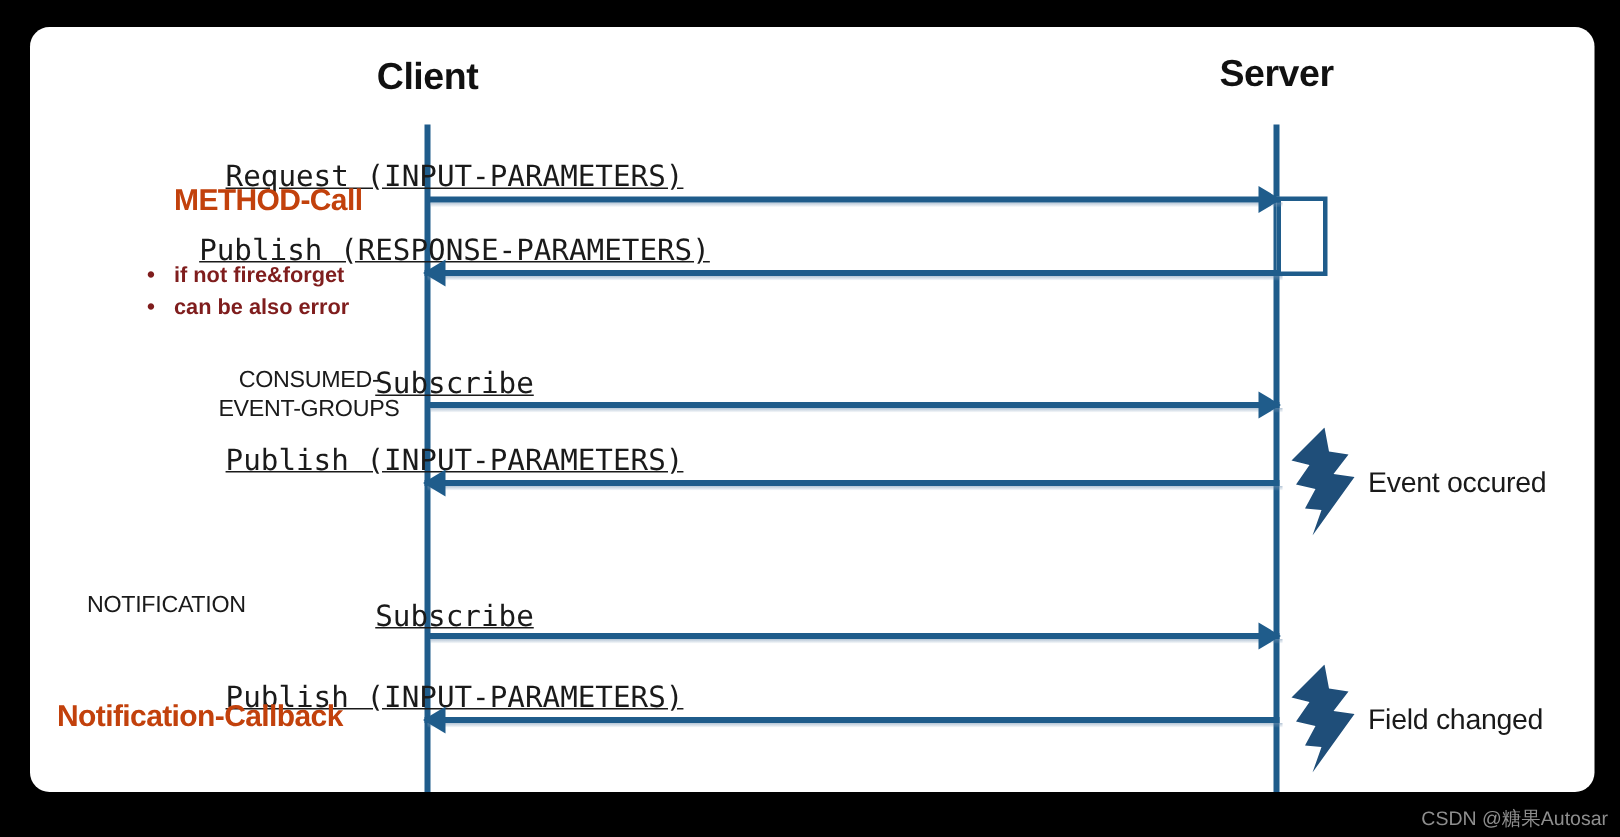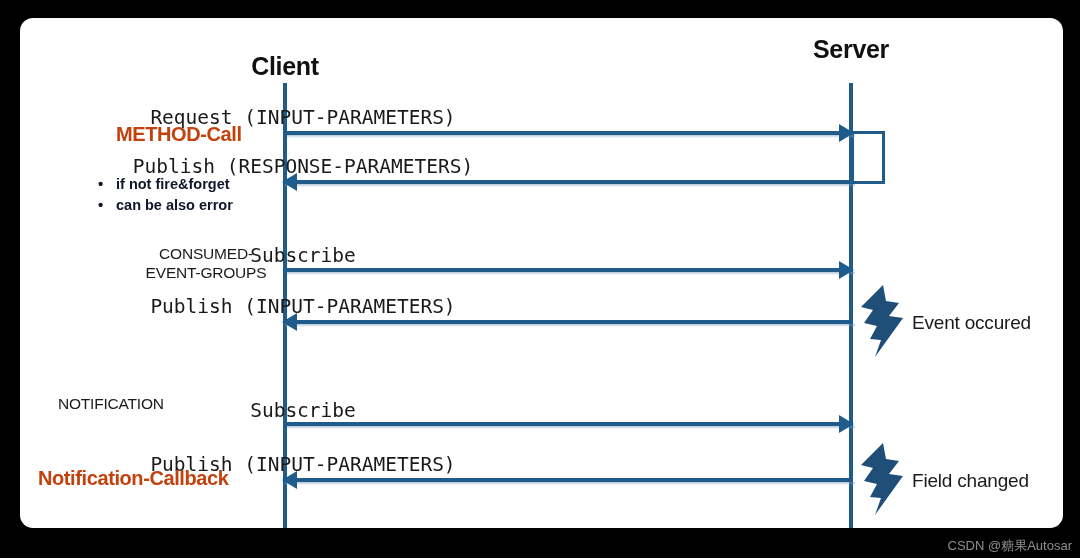--- a/index.html
+++ b/index.html
@@ -92,20 +92,21 @@
 
   
   .msg-label {
     position: absolute;
     font-family: "DejaVu Sans Mono", "Liberation Mono", monospace;
     font-size: 19.5px;
     color: #1a1a1a;
     white-space: nowrap;
     transform: translateX(-50%);
     letter-spacing: 0px;
+    text-decoration: underline;
   }
 
   
   .anno-bold {
     position: absolute;
     font-size: 20px;
     font-weight: bold;
     color: #c2410c;
     white-space: nowrap;
     letter-spacing: -0.4px;
@@ -116,21 +117,21 @@
     color: #1a1a1a;
     line-height: 19px;
     letter-spacing: -0.2px;
   }
   .anno-center {
     text-align: center;
   }
   .bullets {
     position: absolute;
     font-size: 14.5px;
-    color: #0f172a;
+    color: #7f1d1d;
     line-height: 21px;
     list-style: none;
     margin: 0;
     padding: 0;
     font-weight: bold;
   }
   .bullets li {
     position: relative;
     padding-left: 20px;
     white-space: nowrap;
@@ -166,21 +167,21 @@
     color: #8e8e8e;
     white-space: nowrap;
   }
 </style>
 </head>
 <body>
 
 <div id="screen">
   <div id="card">
 
-    <div class="participant" style="left:265px; top:34px;">Client</div>
+    <div class="participant" style="left:265px; top:19px;">Client</div>
     <div class="participant" style="left:831px; top:17px;">Server</div>
 
     <div class="lifeline" style="left:263px; top:65px; height:445px;"></div>
     <div class="lifeline" style="left:829px; top:65px; height:445px;"></div>
 
     <div class="activation" style="left:831px; top:113px; width:34px; height:53px;"></div>
 
     <div class="msg-label" style="left:283px; top:88px;">Request (INPUT-PARAMETERS)</div>
     <div class="msg to-right" style="left:265px; top:113px; width:568px;">
       <div class="shadow"></div>

